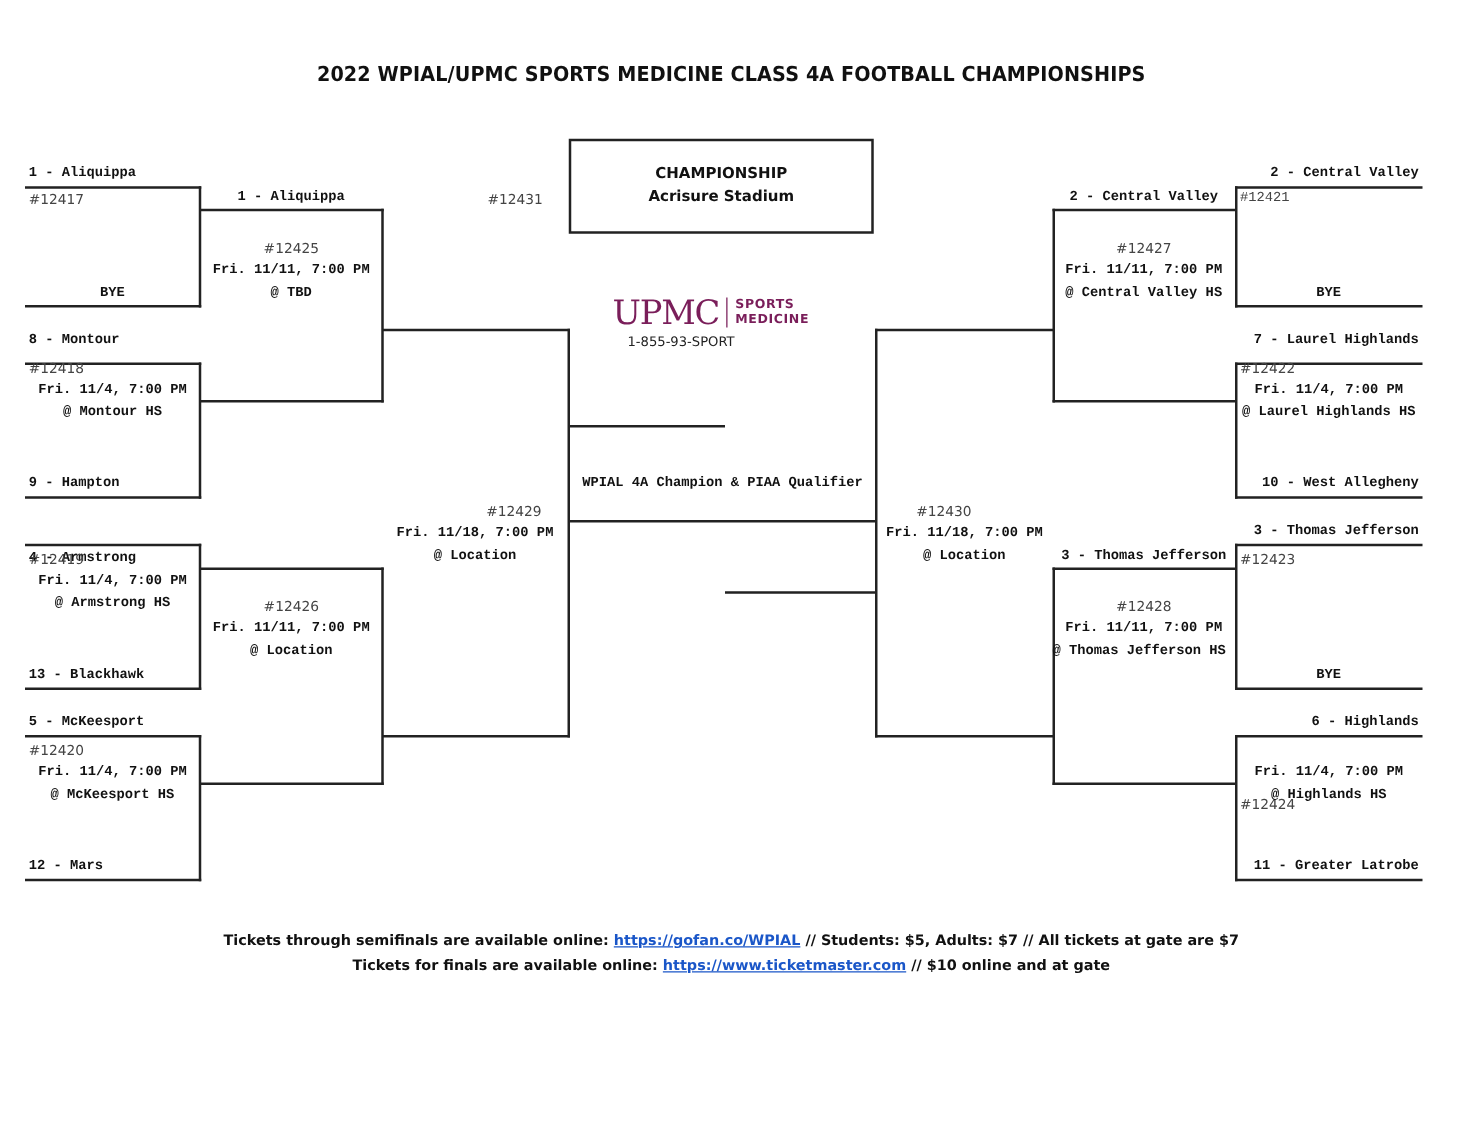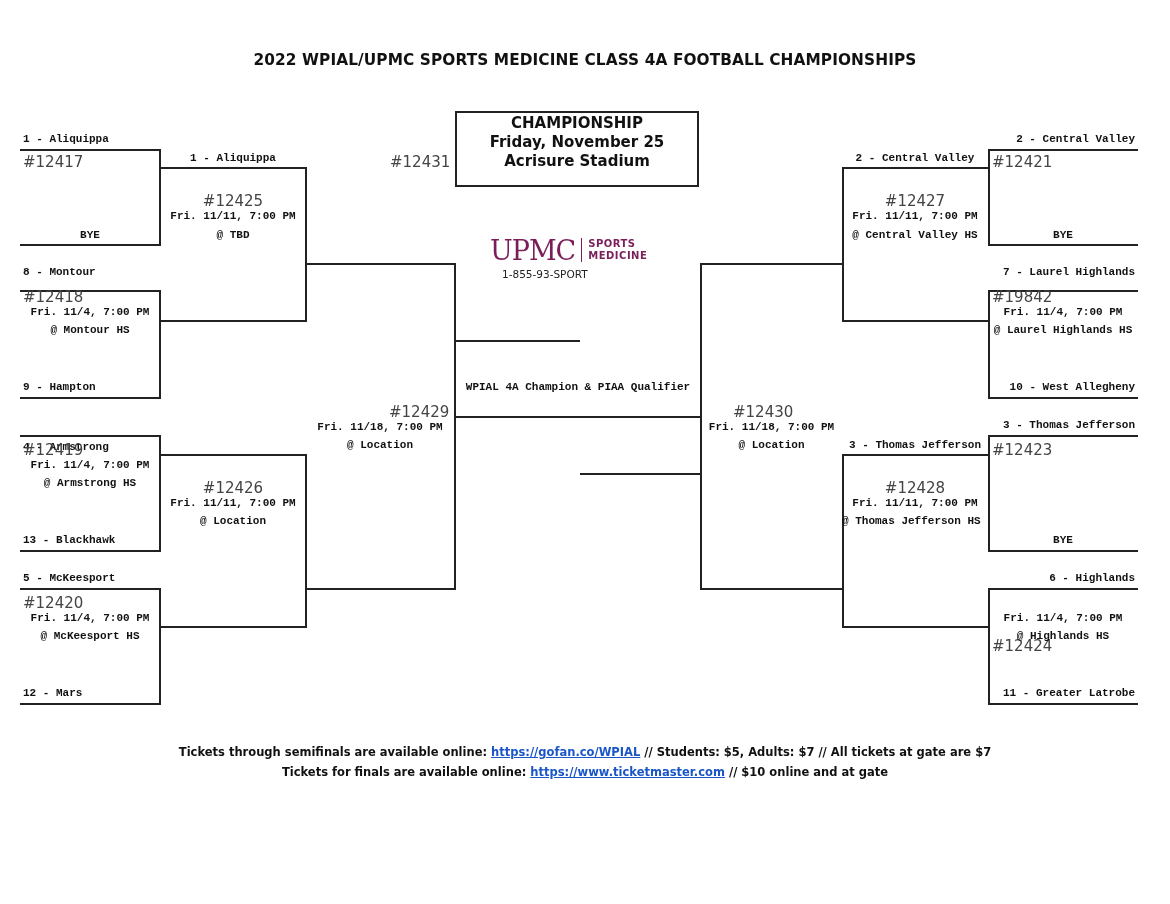--- a/index.html
+++ b/index.html
@@ -2,24 +2,24 @@
 <html><head>
 <meta charset="utf-8">
 <style>
   html, body { margin:0; padding:0; background:#ffffff; }
   body { width:1170px; height:904px; position:relative; overflow:hidden; font-family:"DejaVu Sans", sans-serif; color:#111; }
   .title { position:absolute; left:0; width:1170px; top:50px; text-align:center; font-weight:bold; font-size:16.5px; letter-spacing:0.1px; font-family:"DejaVu Sans", sans-serif; transform:scaleX(0.93); }
   .ln { position:absolute; background:#222; }
   .h { height:2px; }
   .v { width:2px; }
   .t { position:absolute; font-size:11px; font-weight:bold; white-space:nowrap;font-family:Liberation Mono, monospace; }
-  .g { position:absolute; font-size:15px; color:#444; white-space:nowrap; font-weight:normal; }
+  .g { position:absolute; font-size:11px; color:#444; white-space:nowrap; font-weight:normal; }
   .c { text-align:center; }
   .r { text-align:right; }
-  .champ { position:absolute; left:455px; top:111px; width:244px; height:76px; border:2px solid #222; box-sizing:border-box; text-align:center; font-weight:bold; font-size:15px; line-height:19px; padding-top:1px; }
+  .champ { position:absolute; left:455px; top:111px; width:244px; height:76px; border:2px solid #222; box-sizing:border-box; text-align:center; font-weight:bold; font-size:12px; line-height:19px; padding-top:16px; }
   .logo { position:absolute; left:490px; top:233px; height:34px; display:flex; align-items:center; }
   .logo-main { font-family:"DejaVu Serif", serif; font-size:27px; color:#7a1e5a; letter-spacing:-1px; }
   .logo-bar { width:1px; height:24px; background:#7a1e5a; margin:0 6px 0 6px; }
   .logo-sub { font-family:"DejaVu Sans", sans-serif; font-size:10px; font-weight:bold; color:#7a1e5a; line-height:12px; letter-spacing:0.5px; }
   .phone { position:absolute; left:502px; top:268px; font-size:10.5px; color:#222; }
   .foot { position:absolute; left:0; width:1170px; text-align:center; font-size:11.5px; font-weight:bold; }
   .foot a { color:#1a56c8; text-decoration:underline; }
 </style>
 </head>
 <body>
@@ -117,21 +117,20 @@
 <div class="t c" style="left:160px;width:146px;top:497px;">Fri. 11/11, 7:00 PM</div>
 <div class="t c" style="left:160px;width:146px;top:515px;">@ Location</div>
 
 <div class="g" style="left:389px;top:403px;">#12429</div>
 <div class="t c" style="left:306px;width:148px;top:421px;">Fri. 11/18, 7:00 PM</div>
 <div class="t c" style="left:306px;width:148px;top:439px;">@ Location</div>
 
 <div class="g" style="left:390px;top:153px;">#12431</div>
 <div class="champ">
   <div>CHAMPIONSHIP</div>
-  <div>Friday, November 25</div>
   <div>Acrisure Stadium</div>
 </div>
 
 <div class="logo">
   <span class="logo-main">UPMC</span>
   <span class="logo-bar"></span>
   <span class="logo-sub">
     <span style="display:block;">SPORTS</span>
     <span style="display:block;">MEDICINE</span>
   </span>
@@ -148,25 +147,25 @@
 <div class="g c" style="left:842px;width:146px;top:192px;">#12427</div>
 <div class="t c" style="left:842px;width:146px;top:210px;">Fri. 11/11, 7:00 PM</div>
 <div class="t c" style="left:842px;width:146px;top:229px;">@ Central Valley HS</div>
 
 <div class="t c" style="left:842px;width:146px;top:439px;">3 - Thomas Jefferson</div>
 <div class="g c" style="left:842px;width:146px;top:479px;">#12428</div>
 <div class="t c" style="left:842px;width:146px;top:497px;">Fri. 11/11, 7:00 PM</div>
 <div class="t c" style="left:842px;width:120px;top:515px;">@ Thomas Jefferson HS</div>
 
 <div class="t r" style="left:988px;width:147px;top:133px;">2 - Central Valley</div>
-<div class="g" style="left:992px;top:153px;">#12421</div>
+<div class="g" style="left:992px;top:153px;font-family:Liberation Mono, monospace;">#12421</div>
 <div class="t c" style="left:988px;width:150px;top:229px;">BYE</div>
 
 <div class="t r" style="left:960px;width:175px;top:266px;">7 - Laurel Highlands</div>
-<div class="g" style="left:992px;top:288px;">#19842</div>
+<div class="g" style="left:992px;top:288px;">#12422</div>
 <div class="t c" style="left:988px;width:150px;top:306px;">Fri. 11/4, 7:00 PM</div>
 <div class="t c" style="left:988px;width:150px;top:324px;">@ Laurel Highlands HS</div>
 <div class="t r" style="left:960px;width:175px;top:381px;">10 - West Allegheny</div>
 
 <div class="t r" style="left:960px;width:175px;top:419px;">3 - Thomas Jefferson</div>
 <div class="g" style="left:992px;top:441px;">#12423</div>
 <div class="t c" style="left:988px;width:150px;top:534px;">BYE</div>
 
 <div class="t r" style="left:960px;width:175px;top:572px;">6 - Highlands</div>
 <div class="g" style="left:992px;top:594px;margin-top:43px;">#12424</div>

